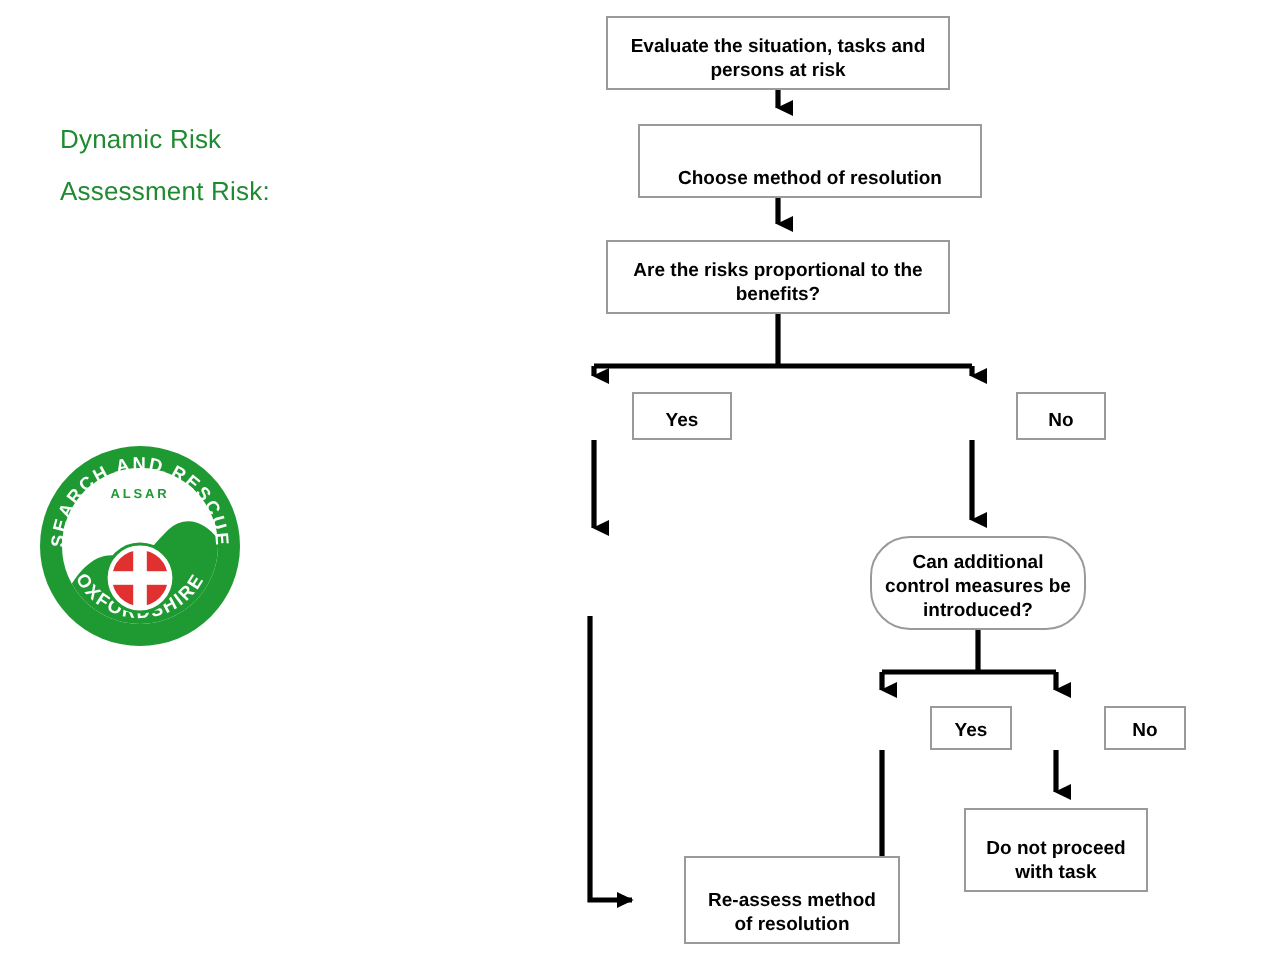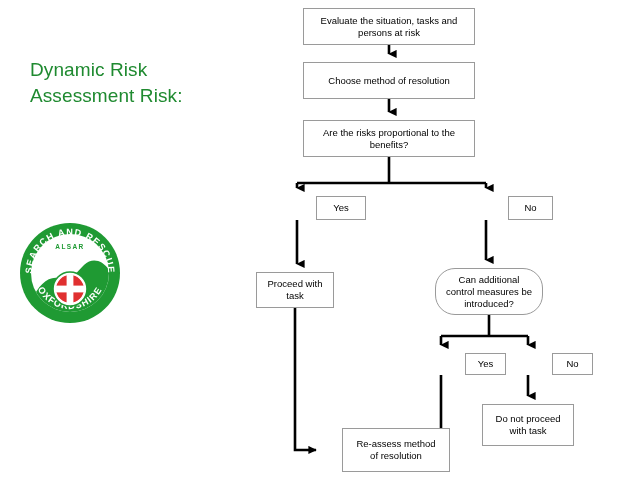--- a/index.html
+++ b/index.html
@@ -17,21 +17,21 @@
     background: #ffffff;
     overflow: hidden;
   }
 
   
   #title {
     position: absolute;
     left: 30px;
     top: 57px;
     width: 230px;
-    font-size: 19px;
+    font-size: 13px;
     line-height: 26px;
     color: #1f8a30;
     font-weight: normal;
     letter-spacing: 0.1px;
   }
   #title .tline { display: block; white-space: pre; }
 
   
   #logo {
     position: absolute;
@@ -51,26 +51,26 @@
     height: 478px;
   }
   #flow svg { display: block; }
 
   .node {
     position: absolute;
     box-sizing: border-box;
     background: #ffffff;
     border: 1px solid #9a9a9a;
     color: #000000;
-    font-weight: normal;
+    font-weight: bold;
     font-size: 9.5px;
     line-height: 12px;
     text-align: center;
     display: flex;
-    align-items: center;
+    align-items: flex-end;
     justify-content: center;
     padding: 2px 5px;
     z-index: 5;
   }
   .node .txt { display: block; white-space: pre-line; }
   .node.small { font-size: 9.5px; margin-left: 44px; }
 </style>
 </head>
 <body>
 
@@ -158,41 +158,37 @@
         <path d="M 441,450 L 440,450" marker-end="url(#arrowL)"></path>
       </g>
     </svg>
   </div>
 
   <div class="node" style="left:303px; top:8px; width:172px; height:37px;">
     <span class="txt">Evaluate the situation, tasks and
 persons at risk</span>
   </div>
 
-  <div class="node" style="left:303px; top:62px; width:172px; height:37px;">
+  <div class="node" style="left:319px; top:62px; width:172px; height:37px;">
     <span class="txt">Choose method of resolution</span>
   </div>
 
   <div class="node" style="left:303px; top:120px; width:172px; height:37px;">
     <span class="txt">Are the risks proportional to the
 benefits?</span>
   </div>
 
   <div class="node small" style="left:272px; top:196px; width:50px; height:24px;">
     <span class="txt">Yes</span>
   </div>
 
   <div class="node small" style="left:464px; top:196px; width:45px; height:24px;">
     <span class="txt">No</span>
   </div>
 
-  <div class="node" style="left:256px; top:272px; width:78px; height:36px;">
-    <span class="txt">Proceed with
-task</span>
-  </div>
 
   <div class="node" style="left:435px; top:268px; width:108px; height:47px;border-radius:20px;">
     <span class="txt">Can additional
 control measures be
 introduced?</span>
   </div>
 
   <div class="node small" style="left:421px; top:353px; width:41px; height:22px;">
     <span class="txt">Yes</span>
   </div>

